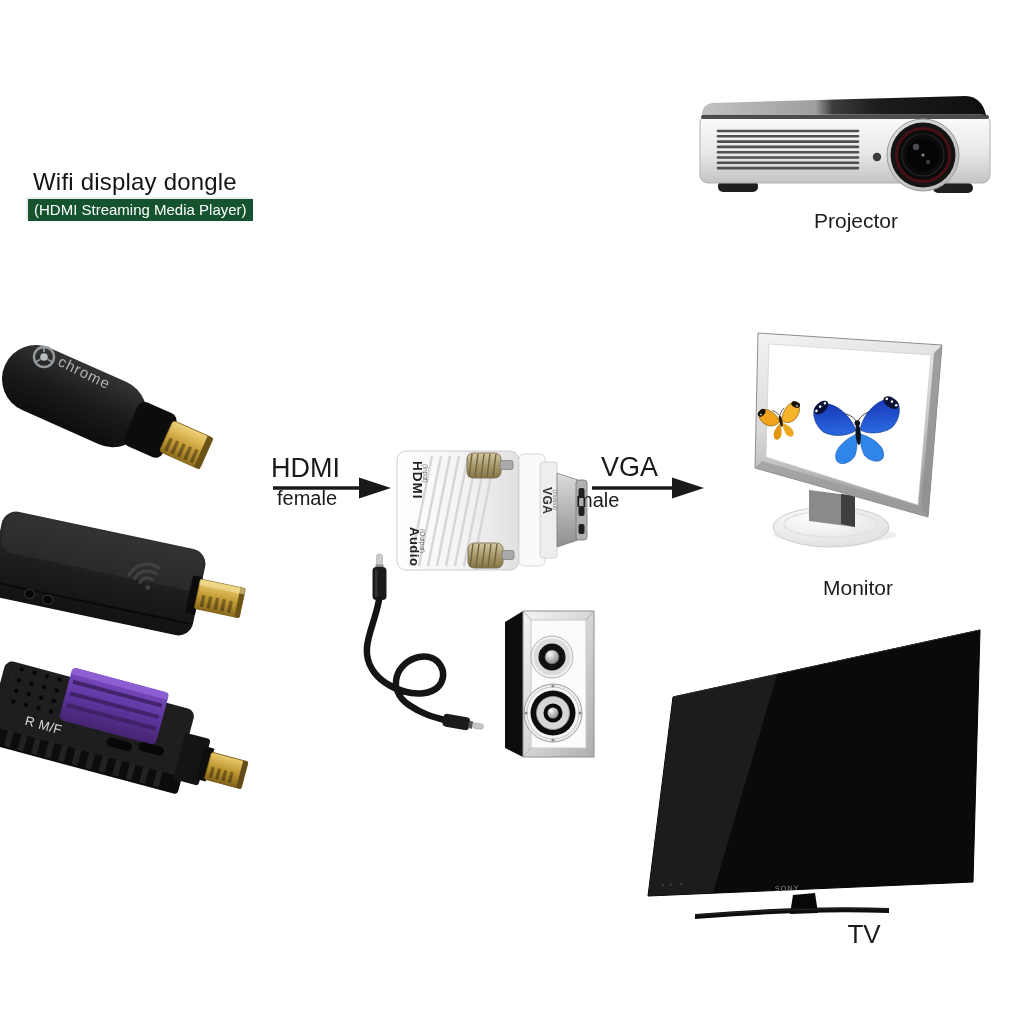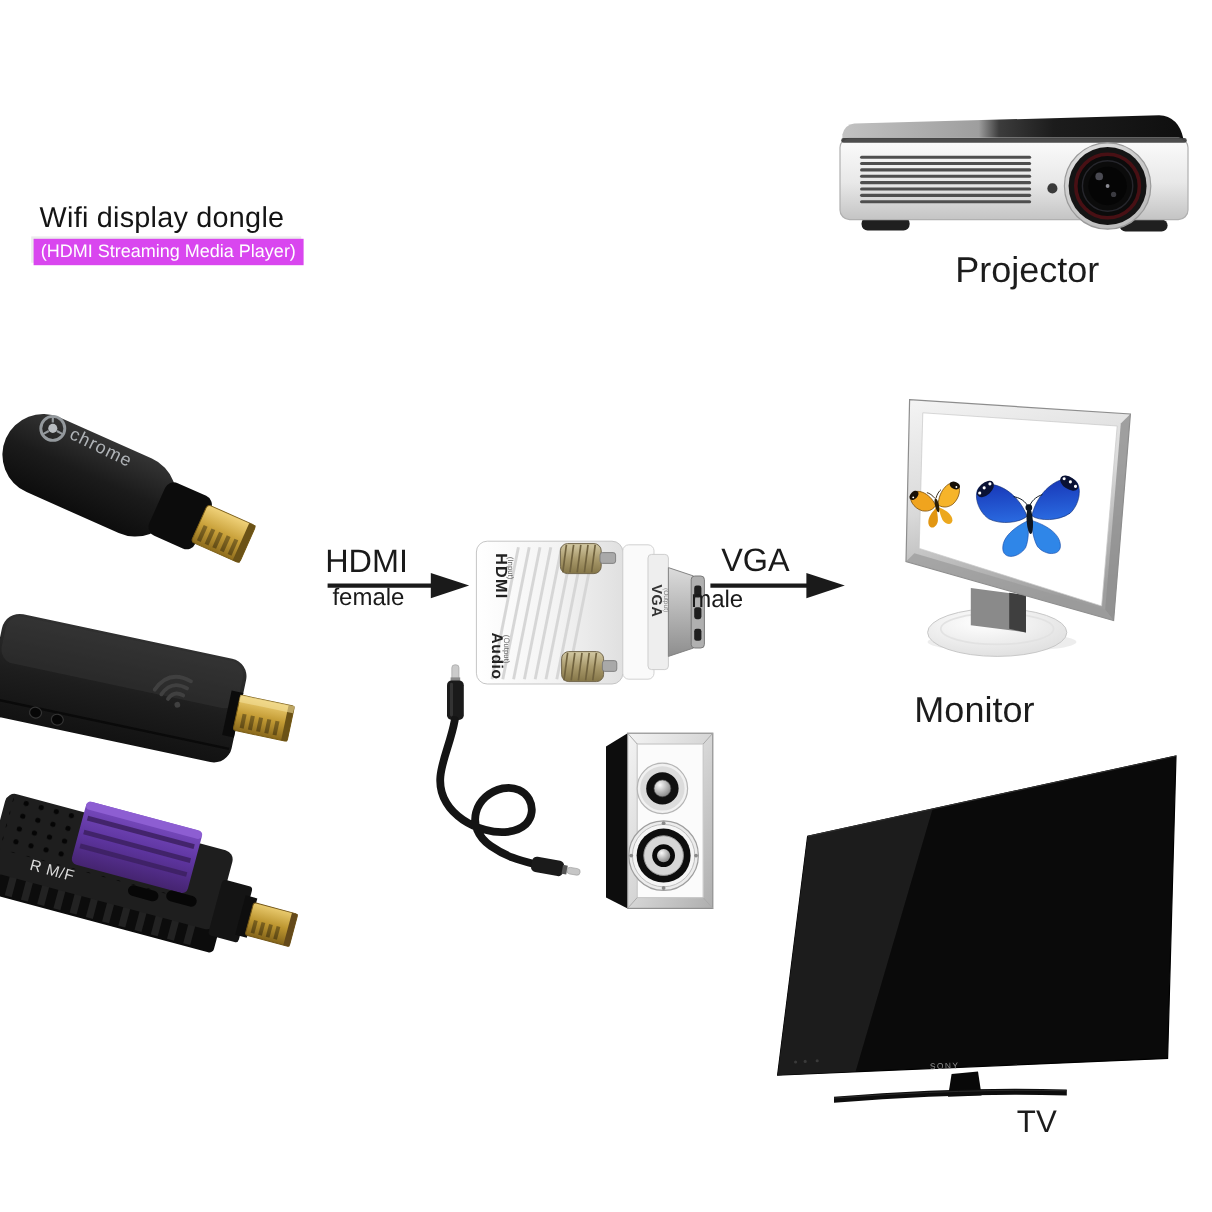--- a/index.html
+++ b/index.html
@@ -1,24 +1,24 @@
 <!DOCTYPE html>
 <html><head>
 <meta charset="utf-8">
 <style>
   html,body{margin:0;padding:0;background:#fff;}
   .stage{position:relative;width:1010px;height:1010px;background:#ffffff;overflow:hidden;
          font-family:"Liberation Sans",sans-serif;color:#1a1a1a;}
   .abs{position:absolute;}
   .title-heading{font-size:24px;letter-spacing:.2px;color:#141414;white-space:nowrap;}
-  .title-badge{display:inline-block;background:#d946ef;color:#fff;font-size:15px;
+  .title-badge{display:inline-block;background:#14532d;color:#fff;font-size:15px;
                padding:2px 6px 3px 6px;white-space:nowrap;box-shadow:-2px -2px 0 #ececec;}
   .flow-big{font-size:27px;color:#1a1a1a;white-space:nowrap;}
   .flow-small{font-size:20px;color:#1a1a1a;white-space:nowrap;}
-  .dev-label{font-size:30px;color:#1c1c1c;transform:translateX(-50%);white-space:nowrap;}
+  .dev-label{font-size:21px;color:#1c1c1c;transform:translateX(-50%);white-space:nowrap;}
   svg{display:block;}
   svg text{font-family:"Liberation Sans",sans-serif;}
 </style>
 </head>
 <body>
 
 <div class="stage">
 
   <div class="abs" style="left:33px;top:168px;">
     <div class="title-heading">Wifi display dongle</div>
@@ -396,21 +396,21 @@
       <circle cx="40" cy="-24" r="1.3" fill="#fff"></circle>
         <circle cx="36" cy="-28" r="1.3" fill="#fff"></circle>
         <circle cx="31" cy="-31" r="1.3" fill="#fff"></circle>
       <path d="M-2,2 C-12,6 -25,14 -24,25 C-23,33 -11,32 -5,24 C-2,18 -1,8 -2,2 Z" fill="#2f86e8" stroke="#1448a8" stroke-width="0.5"></path>
       <path d="M2,2 C12,6 25,14 24,25 C23,33 11,32 5,24 C2,18 1,8 2,2 Z" fill="#2f86e8" stroke="#1448a8" stroke-width="0.5"></path>
       <ellipse cx="0" cy="2" rx="2.6" ry="11" fill="#0d1520"></ellipse>
       <circle cx="0" cy="-9" r="2.8" fill="#0d1520"></circle>
       <path d="M-1,-11 C-4,-16 -8,-18 -12,-19 M1,-11 C4,-16 8,-18 12,-19" stroke="#0d1520" stroke-width="0.8" fill="none"></path>
     </g>
   </svg>
-  <div class="abs dev-label" style="left:812px;top:576px;">Monitor</div>
+  <div class="abs dev-label" style="left:858px;top:576px;">Monitor</div>
 
   <svg class="abs" style="left:625px;top:615px;" width="385" height="335" viewBox="0 0 385 335">
     <polygon points="48,82 355,15 348,267 23,281" fill="#0a0a0a" stroke="#000" stroke-width="1"></polygon>
     <polygon points="48,82 152,59.5 88,278 23,281" fill="#202020" opacity="0.85"></polygon>
     <polyline points="48,82 355,15" fill="none" stroke="#2f2f2f" stroke-width="1"></polyline>
     <g>
       <circle cx="38" cy="270" r="1.3" fill="#3a3a3a"></circle>
         <circle cx="46" cy="269.5" r="1.3" fill="#3a3a3a"></circle>
       <circle cx="56" cy="269" r="1.3" fill="#3a3a3a"></circle>
     </g>

